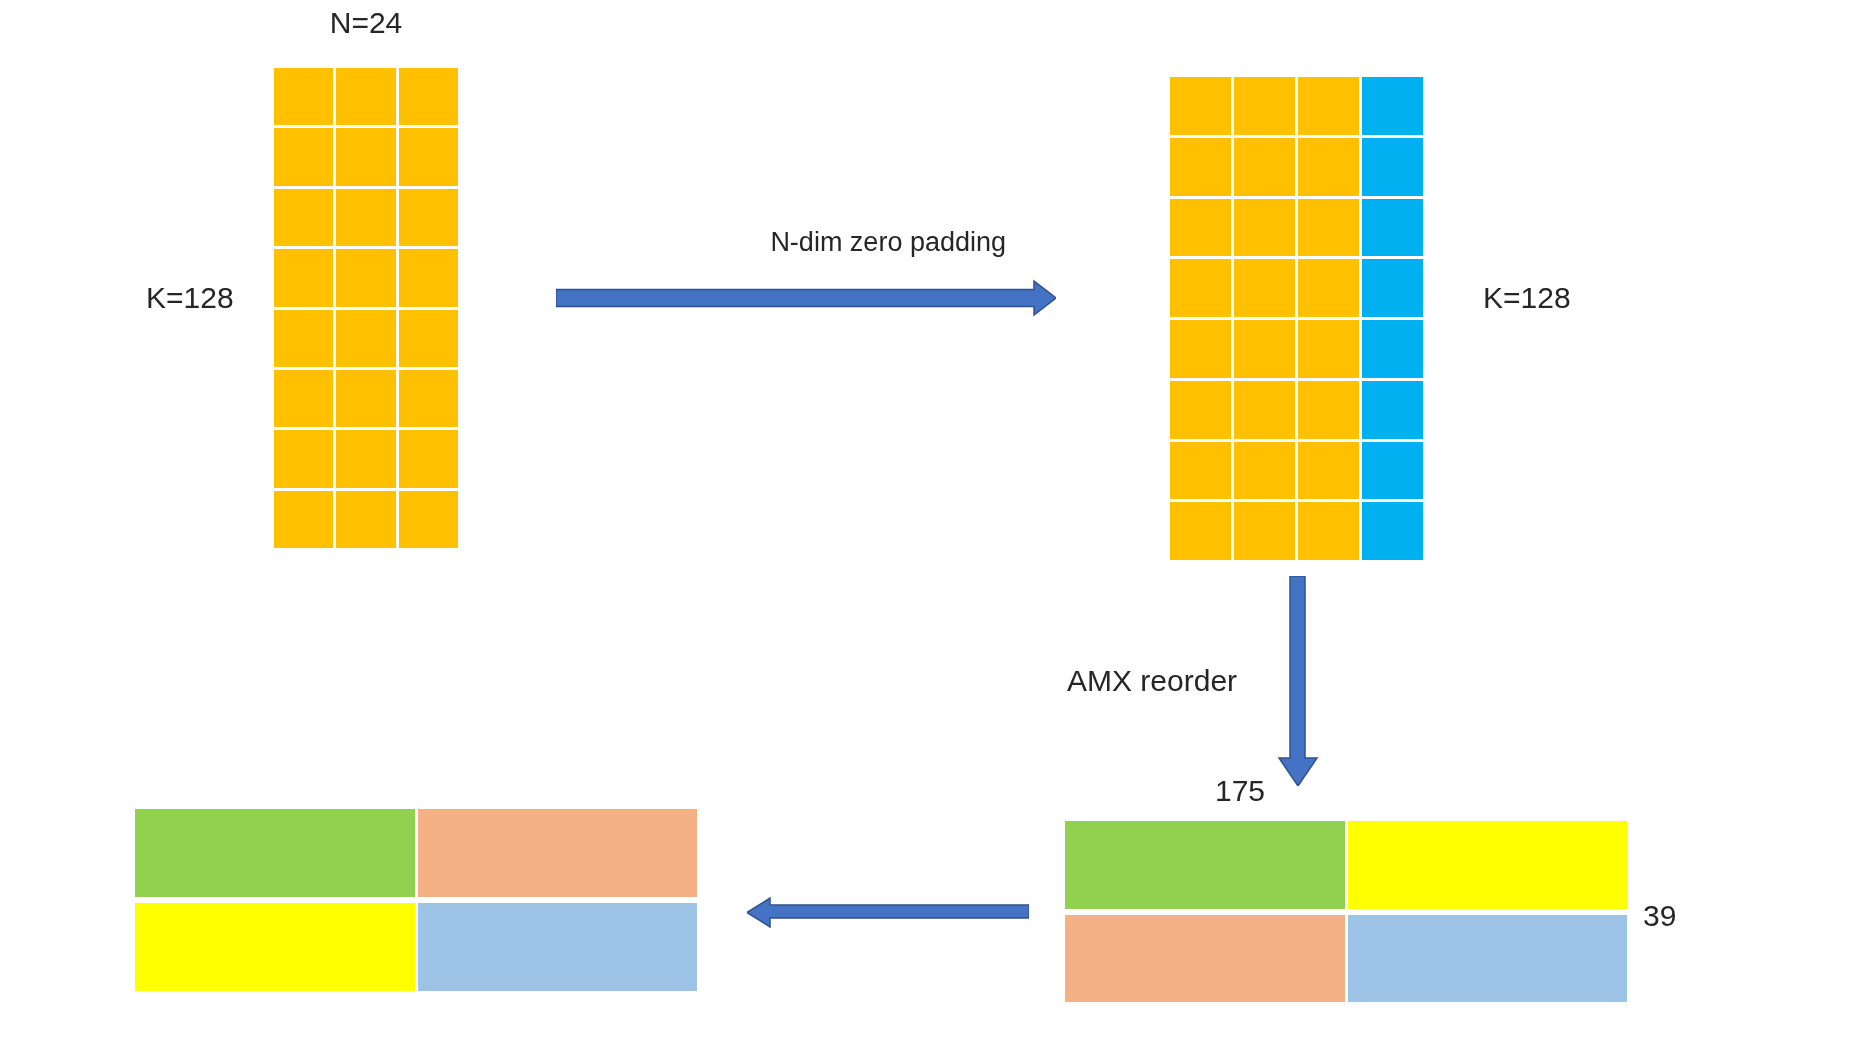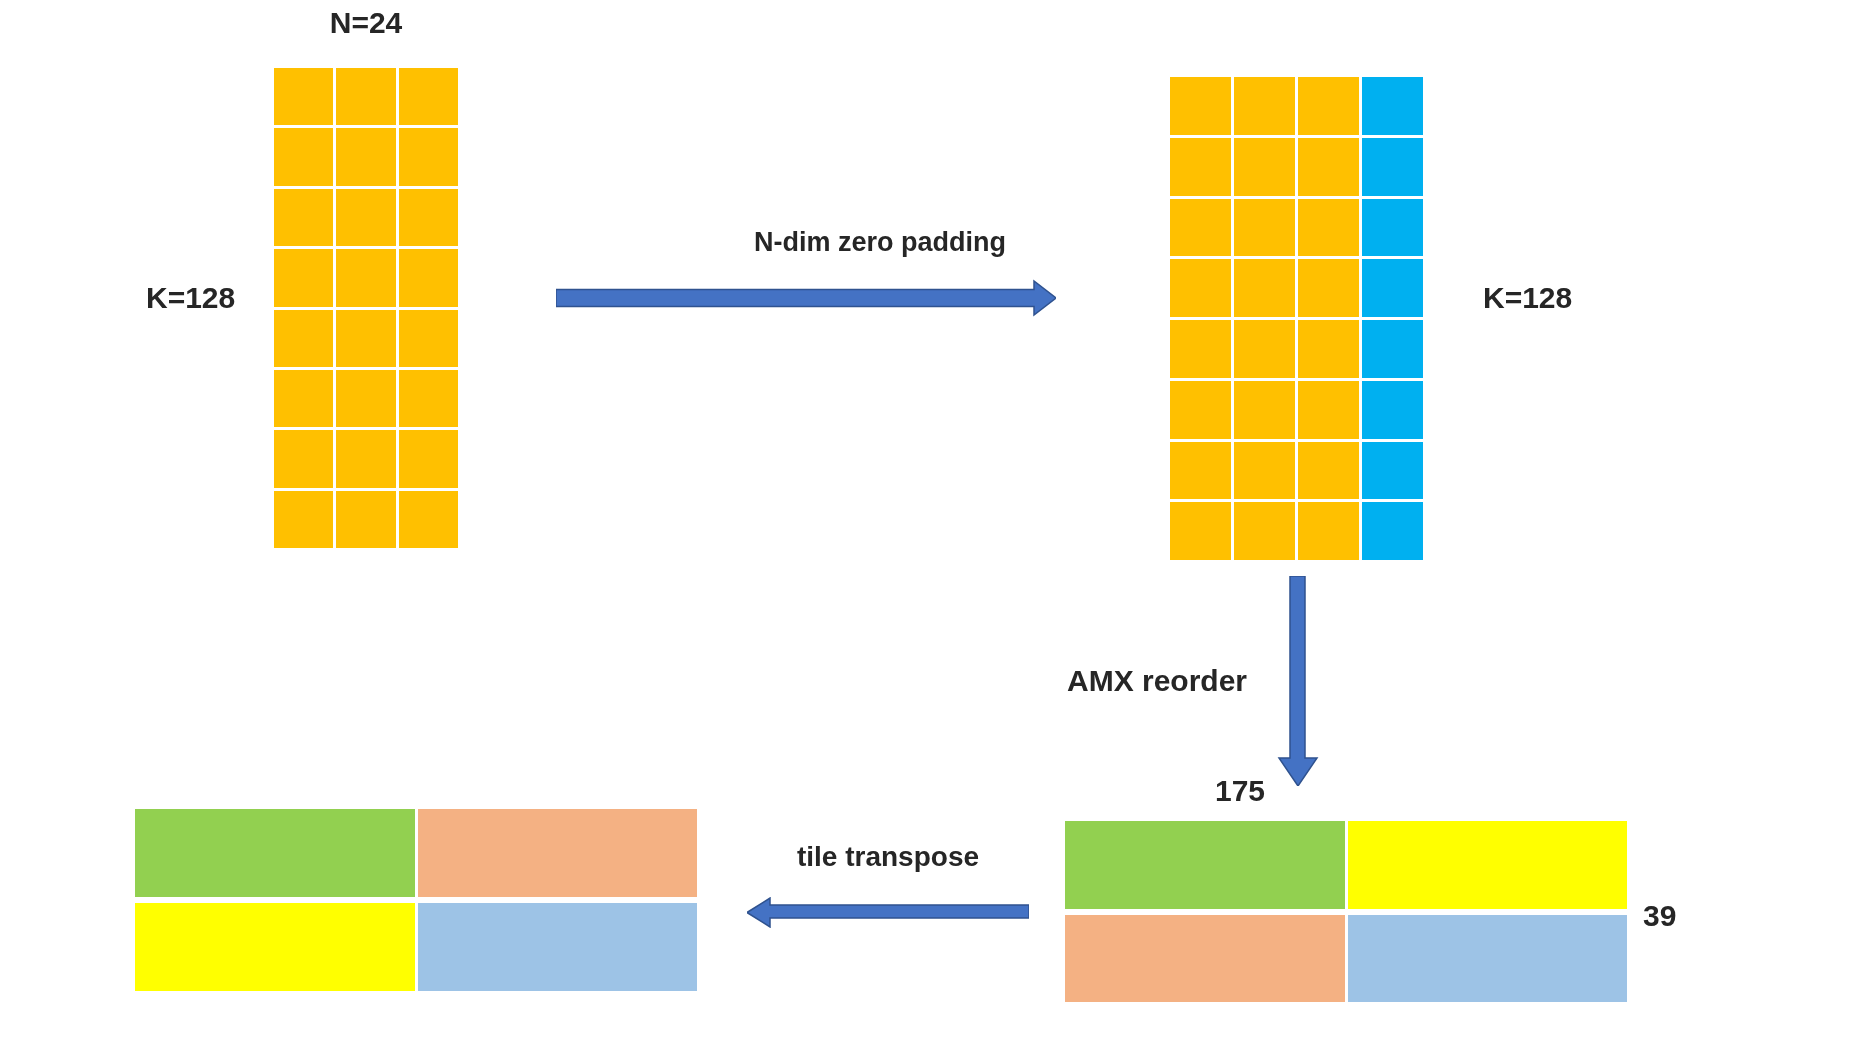--- a/index.html
+++ b/index.html
@@ -9,21 +9,20 @@
     background:#ffffff;
     font-family:"Liberation Sans", sans-serif;
     overflow:hidden;
   }
   .label{
     position:absolute;
     color:var(--text,#262626);
     font-size:30px;
     line-height:1.1;
     white-space:nowrap;
-    font-weight:bold;
   }
   .label.center{text-align:center;}
   .grid{
     position:absolute;
     display:grid;
   }
   .arrow{position:absolute;}
   .arrow polygon{
     fill:var(--arrow,#4472C4);
     stroke:var(--arrow-border,#2F528F);
@@ -113,21 +112,20 @@
 
   <div class="label center" style="left:1213px;top:774px;width:54px;">175</div>
   <div class="label" style="left:1643px;top:899px;">39</div>
   <div class="grid" style="left: 1065px; top: 821px; width: 562px; height: 181px; gap: 6px 3px; grid-template-columns: repeat(2, 1fr); grid-template-rows: repeat(2, 1fr);">
       <div style="background: rgb(146, 208, 80);"></div>
       <div style="background: rgb(255, 255, 0);"></div>
       <div style="background: rgb(244, 177, 131);"></div>
       <div style="background: rgb(157, 195, 230);"></div>
     </div>
 
-  <div class="label center" style="left:738px;top:842px;width:300px;font-size:28px;">tile transpose</div>
   <svg class="arrow" style="left:747px;top:897px;" width="282" height="31" viewBox="0 0 282 31">
     <polygon points="282,8 23,8 23,1 0,15.5 23,30 23,21 282,21"></polygon>
   </svg>
 
   <div class="grid" style="left: 135px; top: 809px; width: 562px; height: 182px; gap: 6px 3px; grid-template-columns: repeat(2, 1fr); grid-template-rows: repeat(2, 1fr);">
       <div style="background: rgb(146, 208, 80);"></div>
       <div style="background: rgb(244, 177, 131);"></div>
       <div style="background: rgb(255, 255, 0);"></div>
       <div style="background: rgb(157, 195, 230);"></div>
     </div>

